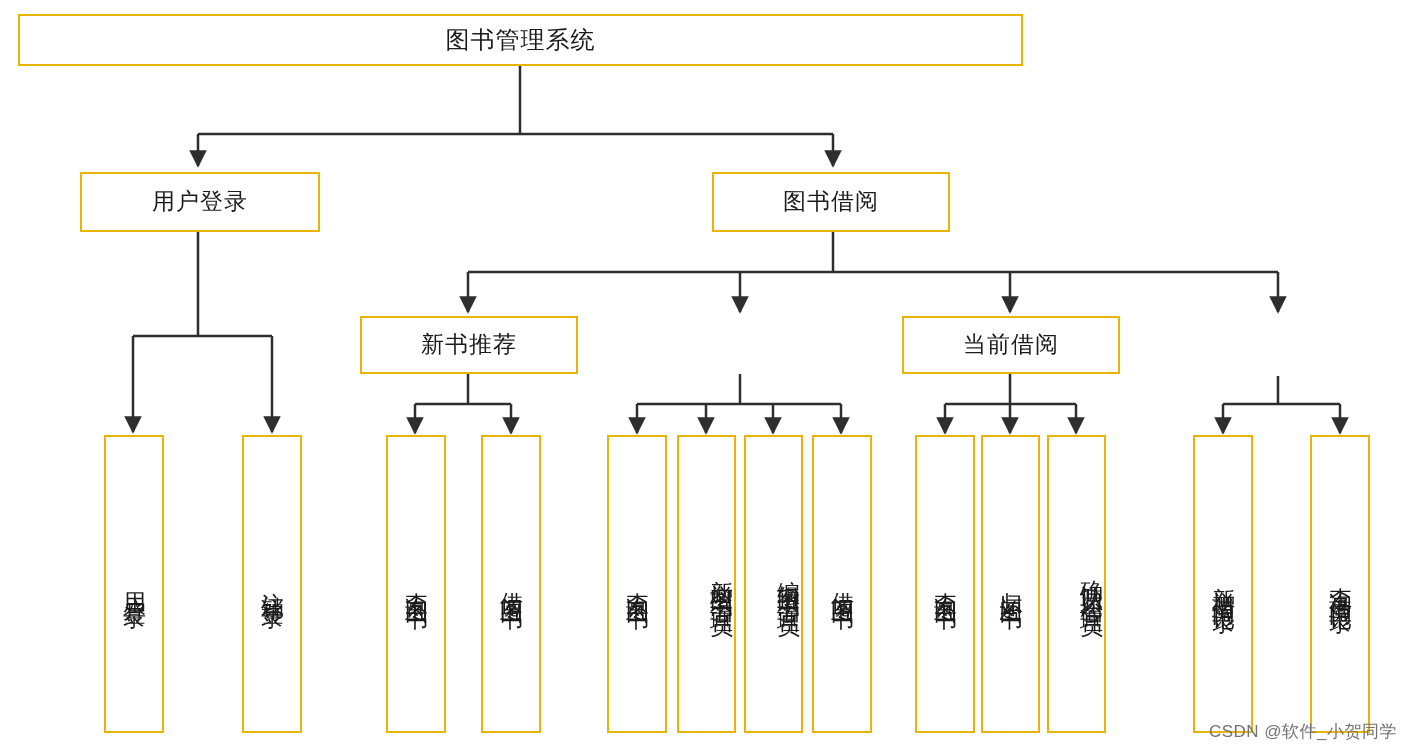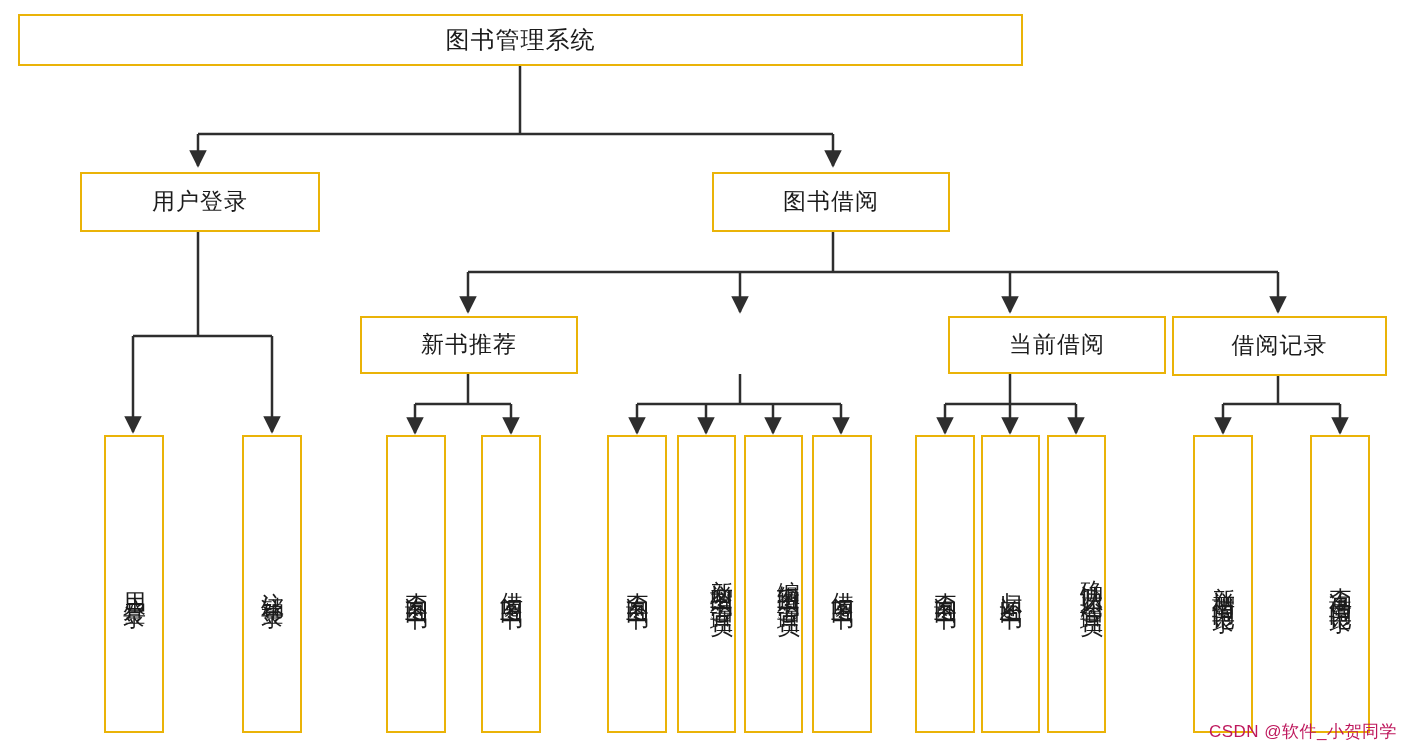--- a/index.html
+++ b/index.html
@@ -62,21 +62,21 @@
     top: 0;
     width: 1405px;
     height: 747px;
     pointer-events: none;
   }
   .watermark {
     position: absolute;
     right: 8px;
     bottom: 4px;
     font-size: 17px;
-    color: #be185d;
+    color: #737373;
     letter-spacing: 0.5px;
     white-space: nowrap;
   }
 </style>
 </head>
 <body>
 
 <div id="canvas">
 
   <svg class="wires" viewBox="0 0 1405 747" xmlns="http://www.w3.org/2000/svg">
@@ -136,25 +136,22 @@
   <div class="box h" style="left:80px; top:172px; width:240px; height:60px;">
     <span class="lbl">用户登录</span>
   </div>
   <div class="box h" style="left:712px; top:172px; width:238px; height:60px;">
     <span class="lbl">图书借阅</span>
   </div>
 
   <div class="box h" style="left:360px; top:316px; width:218px; height:58px;">
     <span class="lbl">新书推荐</span>
   </div>
-  <div class="box h" style="left:948px; top:316px; width:218px; height:58px;">
+  <div class="box h" style="left:902px; top:316px; width:218px; height:58px;">
     <span class="lbl">当前借阅</span>
-  </div>
-  <div class="box h" style="left:1172px; top:316px; width:215px; height:60px;">
-    <span class="lbl">借阅记录</span>
   </div>
 
   <div class="box v mid" style="left:104px; top:435px; width:60px; height:298px;">
     <span class="lbl">用户登录</span>
   </div>
   <div class="box v mid" style="left:242px; top:435px; width:60px; height:298px;">
     <span class="lbl">注销登录</span>
   </div>
 
   <div class="box v mid" style="left:386px; top:435px; width:60px; height:298px;">

